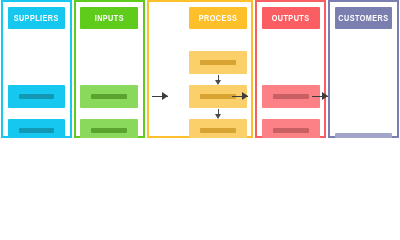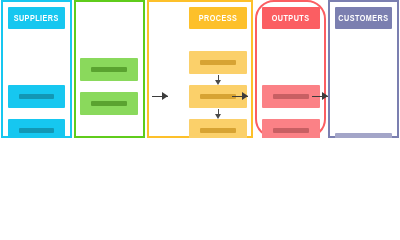--- a/index.html
+++ b/index.html
@@ -154,20 +154,23 @@
       <div class="column-body">
         <div class="card" style="background: rgb(22, 199, 240); top: 56px;">
           <div class="card-bar" style="background: rgb(18, 151, 181);"></div>
         </div>
         <div class="card" style="background: rgb(22, 199, 240); top: 90px;">
           <div class="card-bar" style="background: rgb(18, 151, 181);"></div>
         </div>
       </div>
     </div>
     <div class="column" style="border-color: rgb(95, 204, 27);">
+      <div class="column-header" style="background: rgb(95, 204, 27);">
+        <span class="column-header-label">INPUTS</span>
+      </div>
       <div class="column-body">
         <div class="card" style="background: rgb(138, 217, 92); top: 56px;">
           <div class="card-bar" style="background: rgb(90, 163, 48);"></div>
         </div>
         <div class="card" style="background: rgb(138, 217, 92); top: 90px;">
           <div class="card-bar" style="background: rgb(90, 163, 48);"></div>
         </div>
       </div>
     </div>
     <div class="column" style="border-color: rgb(253, 192, 42); padding-left: 36px;">
@@ -187,21 +190,21 @@
         <div class="v-arrow" style="top: 46px;">
           <div class="shaft" style="background: rgb(74, 74, 74);"></div>
           <div class="head" style="border-top-color: rgb(74, 74, 74);"></div>
         </div>
         <div class="v-arrow" style="top: 80px;">
           <div class="shaft" style="background: rgb(74, 74, 74);"></div>
           <div class="head" style="border-top-color: rgb(74, 74, 74);"></div>
         </div>
       </div>
     </div>
-    <div class="column" style="border-color: rgb(251, 94, 98); border-radius: 19px;">
+    <div class="column" style="border-color: rgb(251, 94, 98);">
       <div class="column-header" style="background: rgb(251, 94, 98);">
         <span class="column-header-label">OUTPUTS</span>
       </div>
       <div class="column-body">
         <div class="card" style="background: rgb(251, 129, 134); top: 56px;">
           <div class="card-bar" style="background: rgb(200, 95, 99);"></div>
         </div>
         <div class="card" style="background: rgb(251, 129, 134); top: 90px;">
           <div class="card-bar" style="background: rgb(200, 95, 99);"></div>
         </div>

